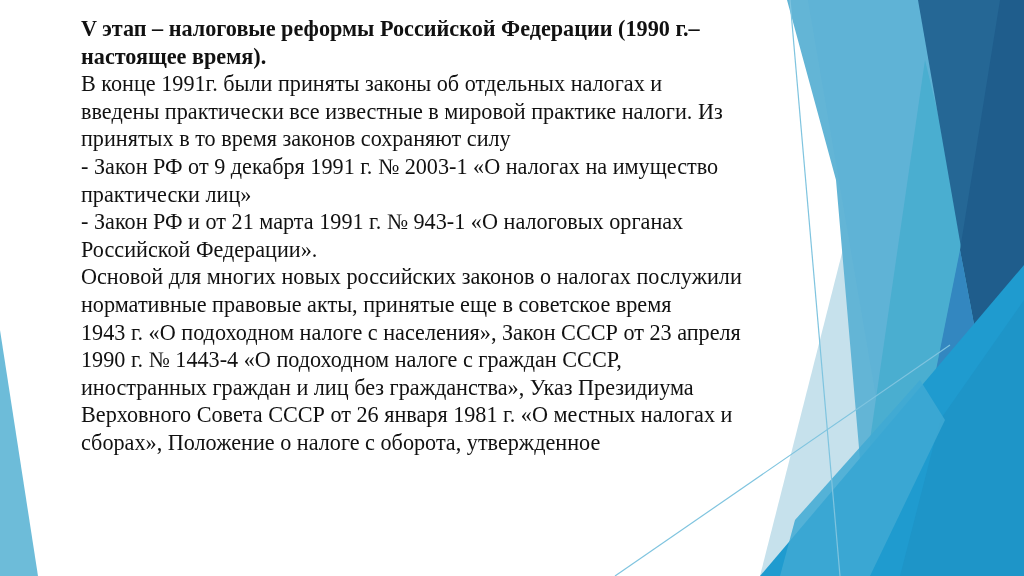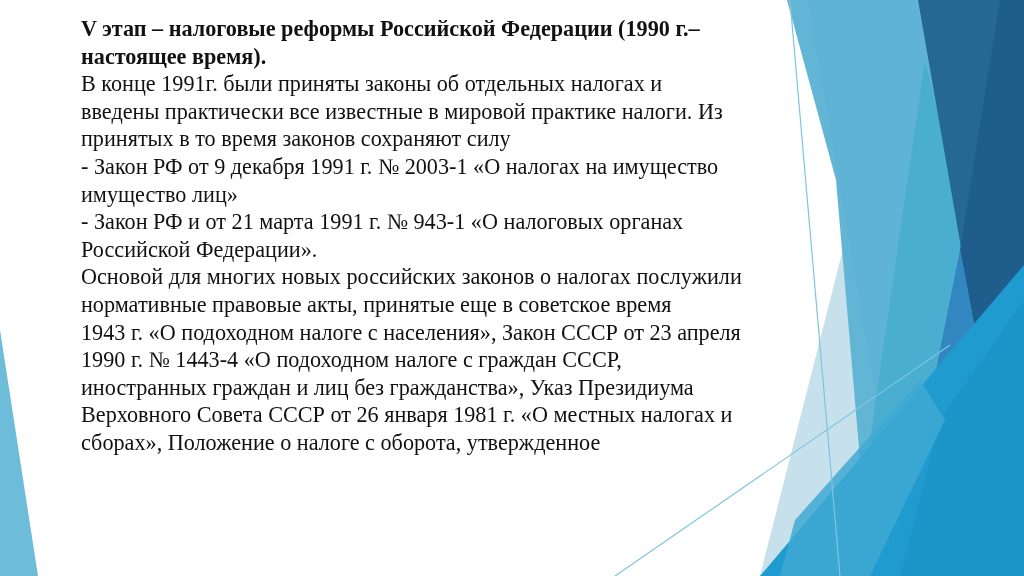--- a/index.html
+++ b/index.html
@@ -45,21 +45,21 @@
   <line x1="615" y1="576" x2="950" y2="345" stroke="#7fc4df" stroke-width="1.2"></line>
 </svg>
 
 <div class="content">
   <span class="line title">V этап – налоговые реформы Российской Федерации (1990 г.–</span>
   <span class="line title">настоящее время).</span>
   <span class="line">В конце 1991г.  были приняты законы об отдельных налогах и</span>
   <span class="line">введены практически все известные в мировой практике налоги. Из</span>
   <span class="line">принятых в то время законов сохраняют силу</span>
   <span class="line">- Закон РФ от 9 декабря 1991 г. № 2003-1 «О налогах на имущество</span>
-  <span class="line">имущество лиц»</span>
+  <span class="line">практически лиц»</span>
   <span class="line">- Закон РФ и от 21 марта 1991 г. № 943-1 «О налоговых органах</span>
   <span class="line">Российской Федерации».</span>
   <span class="line">Основой для многих новых российских законов о налогах послужили</span>
   <span class="line">нормативные правовые акты, принятые еще в советское время</span>
   <span class="line">1943 г. «О подоходном налоге с населения», Закон СССР от 23 апреля</span>
   <span class="line">1990 г. № 1443-4 «О подоходном налоге с граждан СССР,</span>
   <span class="line">иностранных граждан и лиц без гражданства», Указ Президиума</span>
   <span class="line">Верховного Совета СССР от 26 января 1981 г. «О местных налогах и</span>
   <span class="line">сборах», Положение о налоге с оборота, утвержденное</span>
 </div>

